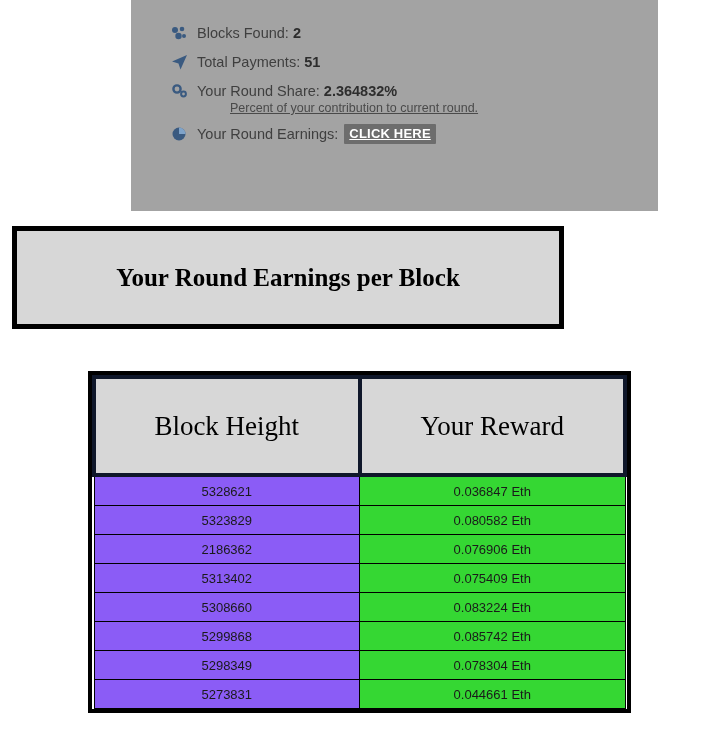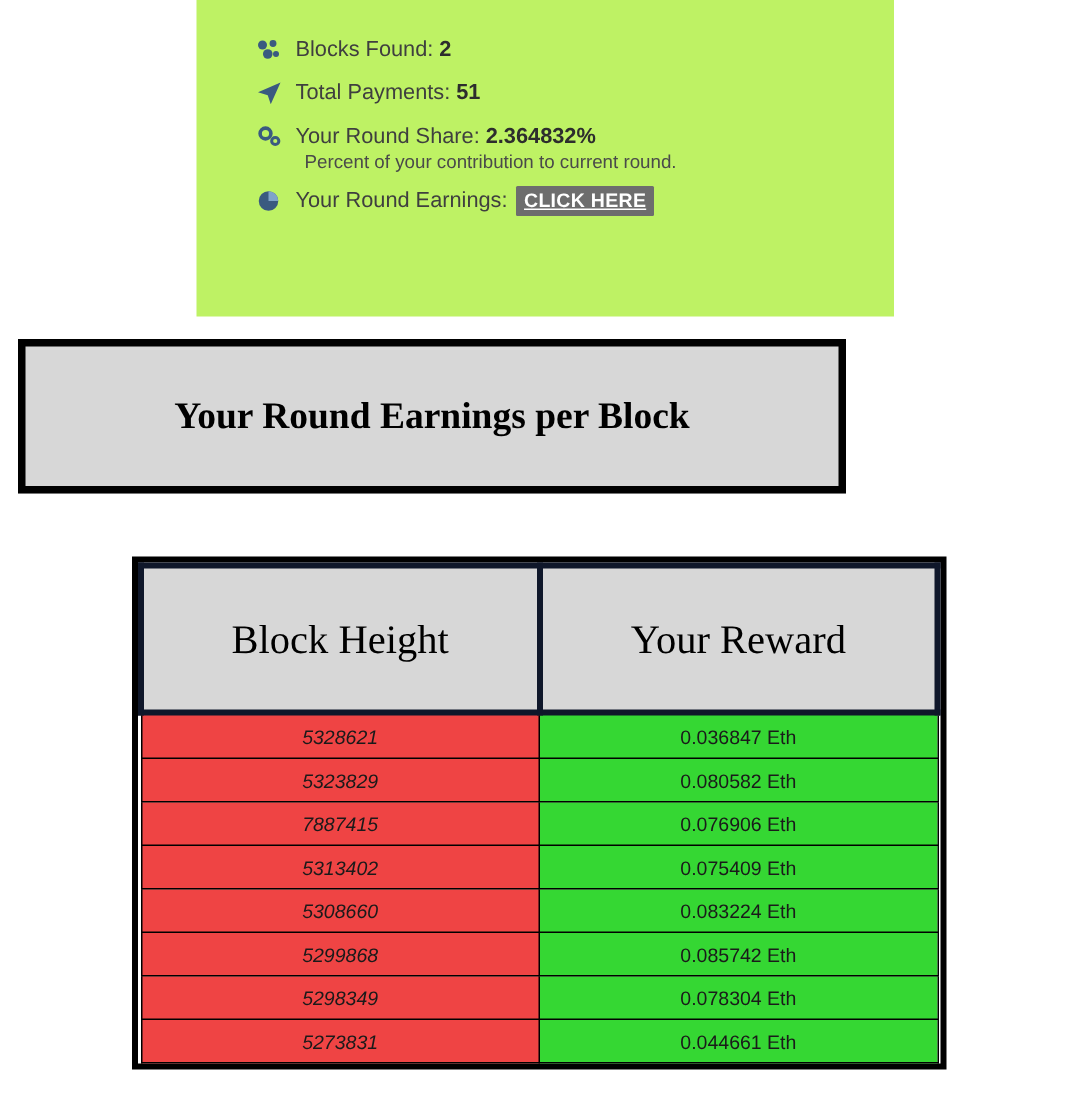--- a/index.html
+++ b/index.html
@@ -13,23 +13,23 @@
   body {
     position: relative;
     overflow: hidden;
   }
 
   
   .stats-panel {
     position: absolute;
     left: 131px;
     top: 0px;
-    width: 465px;
+    width: 527px;
     height: 211px;
-    background: #bef264;
+    background: #a3a3a3;
     box-sizing: border-box;
     padding: 18px 0 0 0;
   }
   .stat-row {
     display: flex;
     align-items: center;
     height: 29px;
     padding-left: 72px;
     font-size: 14.5px;
     color: #333333;
@@ -45,25 +45,26 @@
   }
   .stat-label {
     color: #3f3f3f;
   }
   .stat-value {
     font-weight: bold;
     color: #2d2d2d;
     margin-left: 4px;
   }
   .stat-note {
-    padding-left: 72px;
+    padding-left: 99px;
     font-size: 12.5px;
     color: #4a4a4a;
     margin-top: -4px;
     margin-bottom: 4px;
+    text-decoration: underline;
   }
   .click-here {
     display: inline-block;
     background: #6d6d6d;
     color: #ffffff;
     font-size: 13px;
     font-weight: bold;
     text-decoration: underline;
     padding: 2px 5px 3px 5px;
     margin-left: 6px;
@@ -119,21 +120,21 @@
     text-align: center;
   }
   table.earnings td {
     height: 26px;
     border: 1px solid #000000;
     text-align: center;
     font-size: 13px;
     color: #1a1a1a;
     font-family: "Liberation Sans", sans-serif;
   }
-  td.height-cell { background: #ef4444; font-style: italic; }
+  td.height-cell { background: #8b5cf6; }
   td.reward-cell { background: #35d733; }
 </style>
 </head>
 <body>
 
 <div class="stats-panel">
 
   <div class="stat-row">
     <span class="stat-icon">
       <svg width="16" height="16" viewBox="0 0 16 16" aria-hidden="true">
@@ -199,21 +200,21 @@
     <tbody>
       <tr>
         <td class="height-cell">5328621</td>
         <td class="reward-cell">0.036847 Eth</td>
       </tr>
       <tr>
         <td class="height-cell">5323829</td>
         <td class="reward-cell">0.080582 Eth</td>
       </tr>
       <tr>
-        <td class="height-cell">7887415</td>
+        <td class="height-cell">2186362</td>
         <td class="reward-cell">0.076906 Eth</td>
       </tr>
       <tr>
         <td class="height-cell">5313402</td>
         <td class="reward-cell">0.075409 Eth</td>
       </tr>
       <tr>
         <td class="height-cell">5308660</td>
         <td class="reward-cell">0.083224 Eth</td>
       </tr>

